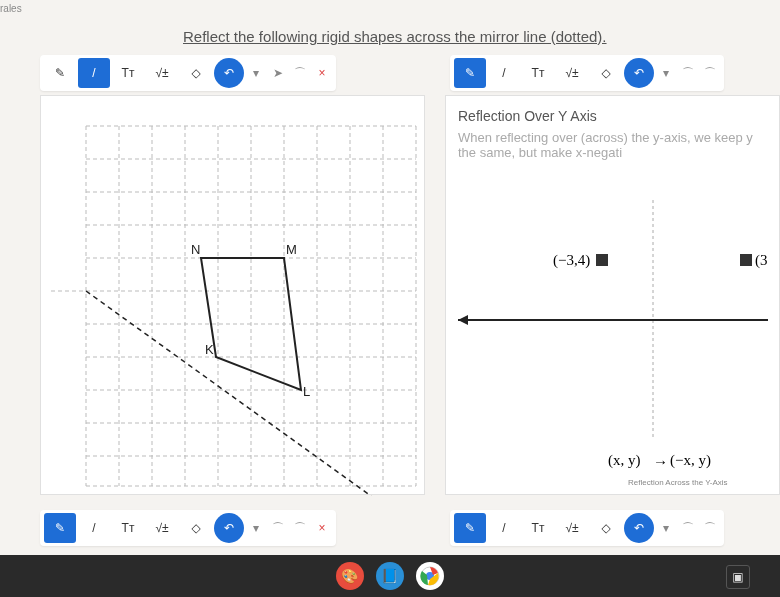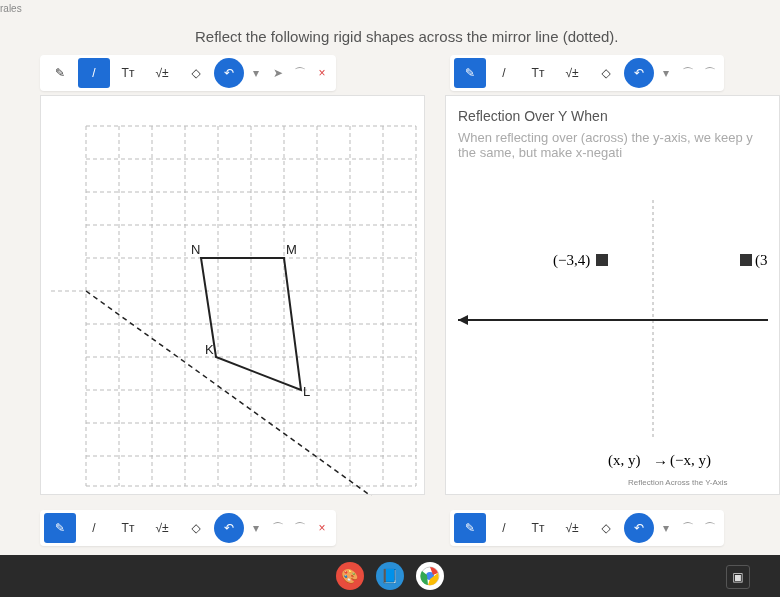--- a/index.html
+++ b/index.html
@@ -14,23 +14,24 @@
   .header-text {
     position: absolute;
     top: 3px;
     left: 0px;
     font-size: 10px;
     color: #888;
   }
   .instruction {
     position: absolute;
     top: 28px;
-    left: 195px;
+    left: 183px;
     font-size: 15px;
     color: #555;
+    text-decoration: underline;
   }
   .toolbar {
     position: absolute;
     display: flex;
     align-items: center;
     gap: 2px;
     background: white;
     border-radius: 4px;
     padding: 3px 4px;
     box-shadow: 0 1px 2px rgba(0,0,0,0.08);
@@ -219,21 +220,21 @@
     <line class="mirror-line" x1="45" y1="195" x2="330" y2="400"></line>
     <polygon class="shape-line" points="160,162 243,162 260,294 175,261"></polygon>
     <text class="label-pt" x="150" y="158">N</text>
     <text class="label-pt" x="245" y="158">M</text>
     <text class="label-pt" x="164" y="258">K</text>
     <text class="label-pt" x="262" y="300">L</text>
   </svg>
 </div>
 
 <div class="canvas-right">
-  <div class="right-title">Reflection Over Y When</div>
+  <div class="right-title">Reflection Over Y Axis</div>
   <div class="right-sub">When reflecting over (across) the y-axis, we keep y the same, but make x-negati</div>
   <svg width="310" height="320">
     <line x1="195" y1="10" x2="195" y2="250" stroke="#aaa" stroke-width="1" stroke-dasharray="3,3"></line>
     <line x1="0" y1="130" x2="310" y2="130" stroke="#222" stroke-width="2"></line>
     <polygon points="0,130 10,125 10,135" fill="#222"></polygon>
     <text class="math-text" x="95" y="75">(−3,4)</text>
     <rect x="138" y="64" width="12" height="12" fill="#333"></rect>
     <rect x="282" y="64" width="12" height="12" fill="#333"></rect>
     <text class="math-text" x="297" y="75">(3,4</text>
     <g>

